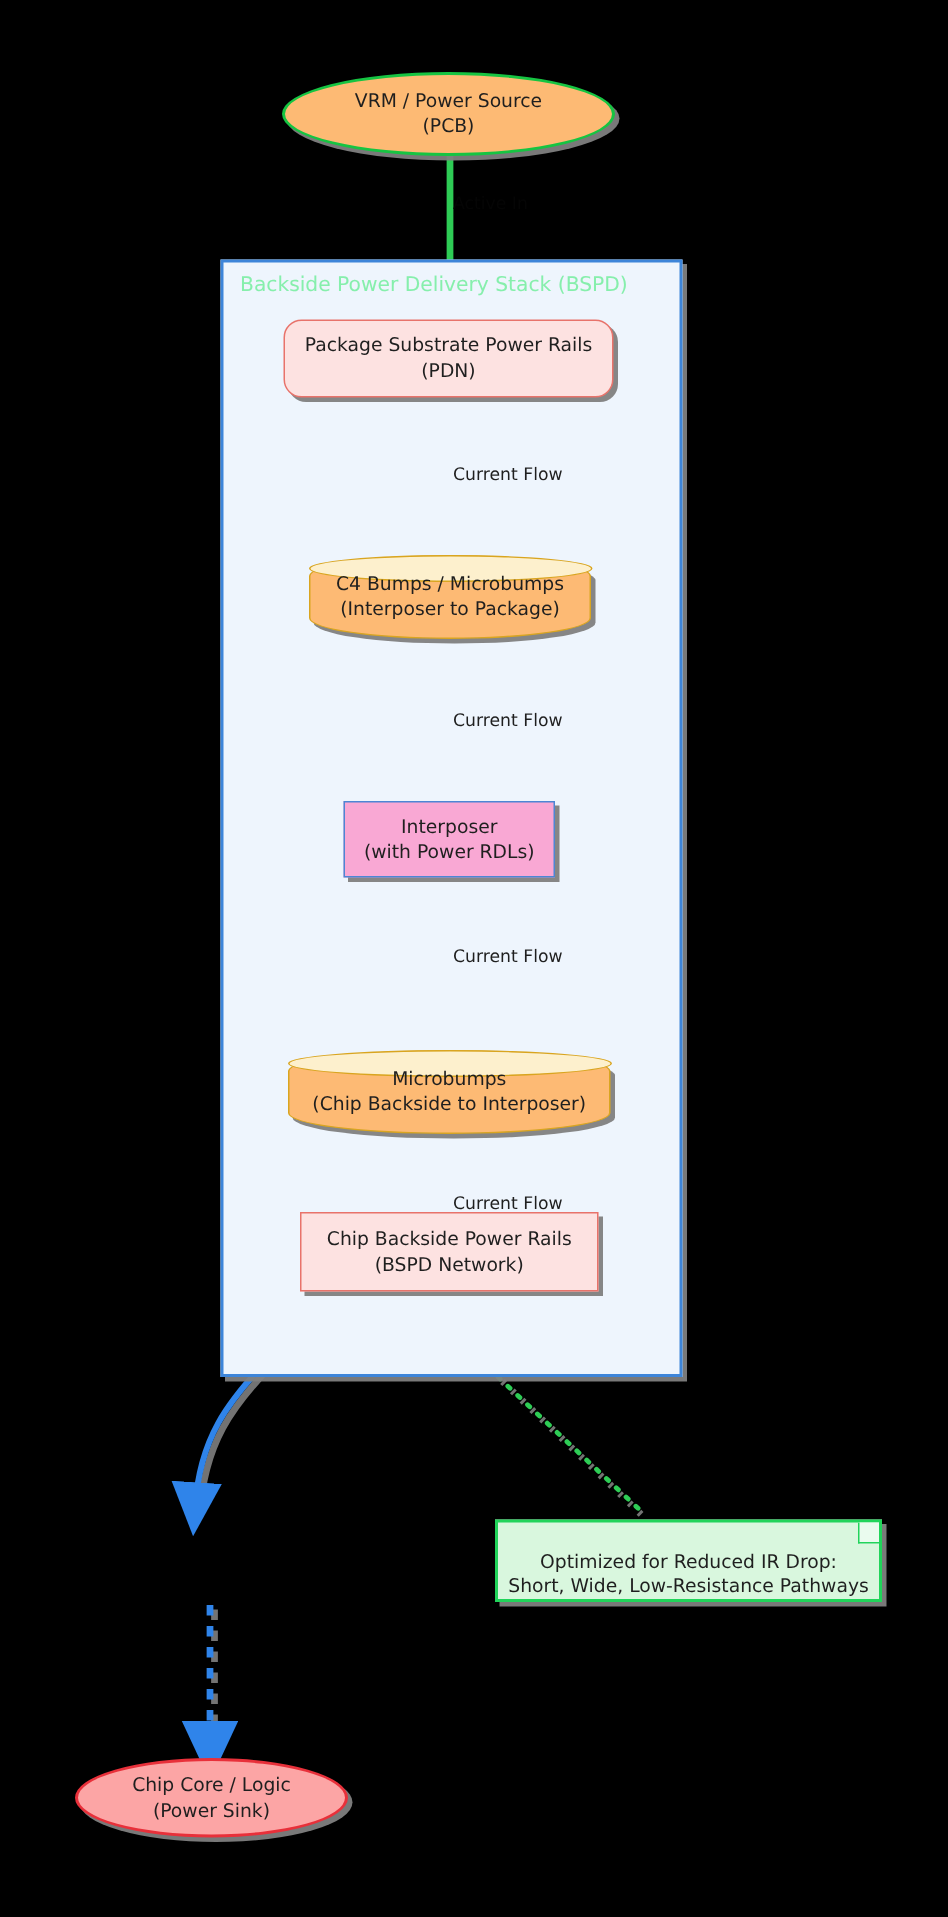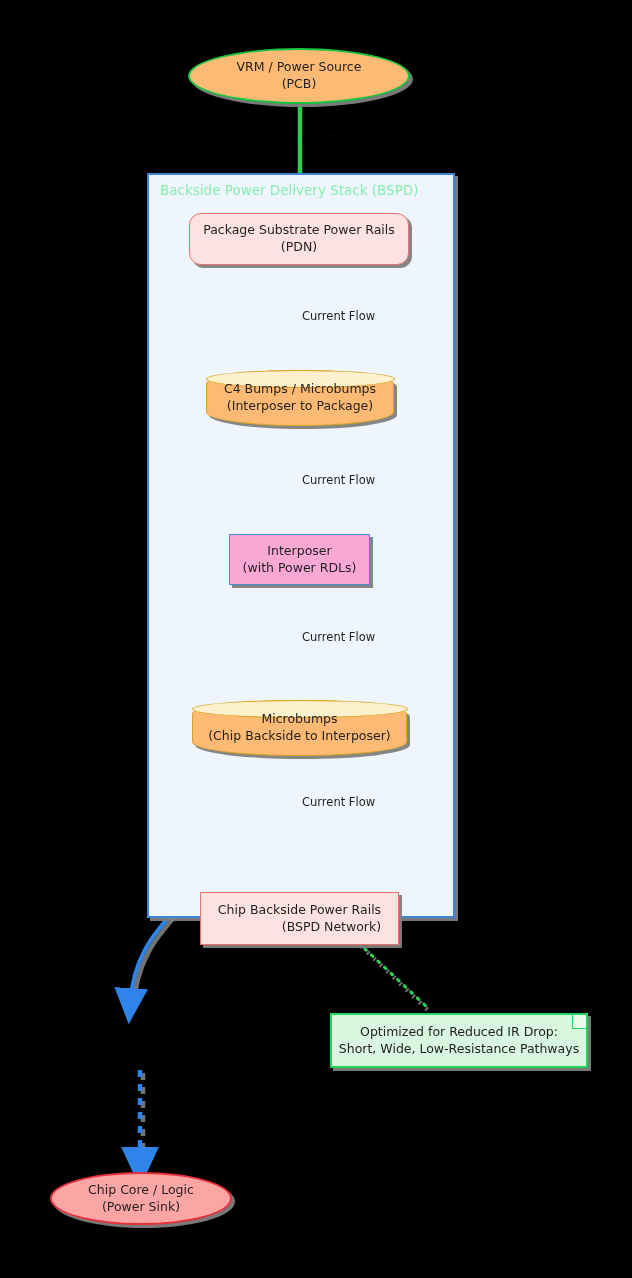--- a/index.html
+++ b/index.html
@@ -111,25 +111,25 @@
   </div>
 
   <div class="node rect-blue shadow" style="left:229px;top:534px;width:141px;height:51px;">Interposer
 (with Power RDLs)</div>
 
   <div class="node cyl shadow" style="left:192px;top:700px;width:215px;height:56px;">
     <span class="cyl-txt">Microbumps
 (Chip Backside to Interposer)</span>
   </div>
 
-  <div class="node rect-pink shadow" style="left:200px;top:892px;width:199px;height:53px;text-align:right;">Chip Backside Power Rails
+  <div class="node rect-pink shadow" style="left:200px;top:808px;width:199px;height:53px;">Chip Backside Power Rails
 (BSPD Network)</div>
 
 
-  <div id="note-node" class="node shadow" style="left:330px;top:1013px;width:258px;height:55px;">
+  <div id="note-node" class="node shadow" style="left:330px;top:1013px;width:258px;height:55px;align-items:flex-end;">
     <span id="note-fold"></span>
     <span>Optimized for Reduced IR Drop:
 Short, Wide, Low-Resistance Pathways</span>
   </div>
 
   <div id="chip-core-node" class="node ellipse shadow" style="left:50px;top:1172px;width:182px;height:53px;">Chip Core / Logic
 (Power Sink)</div>
 
   <span class="elabel hidden-lbl" style="left:302px;top:128px;">Active In</span>
 

